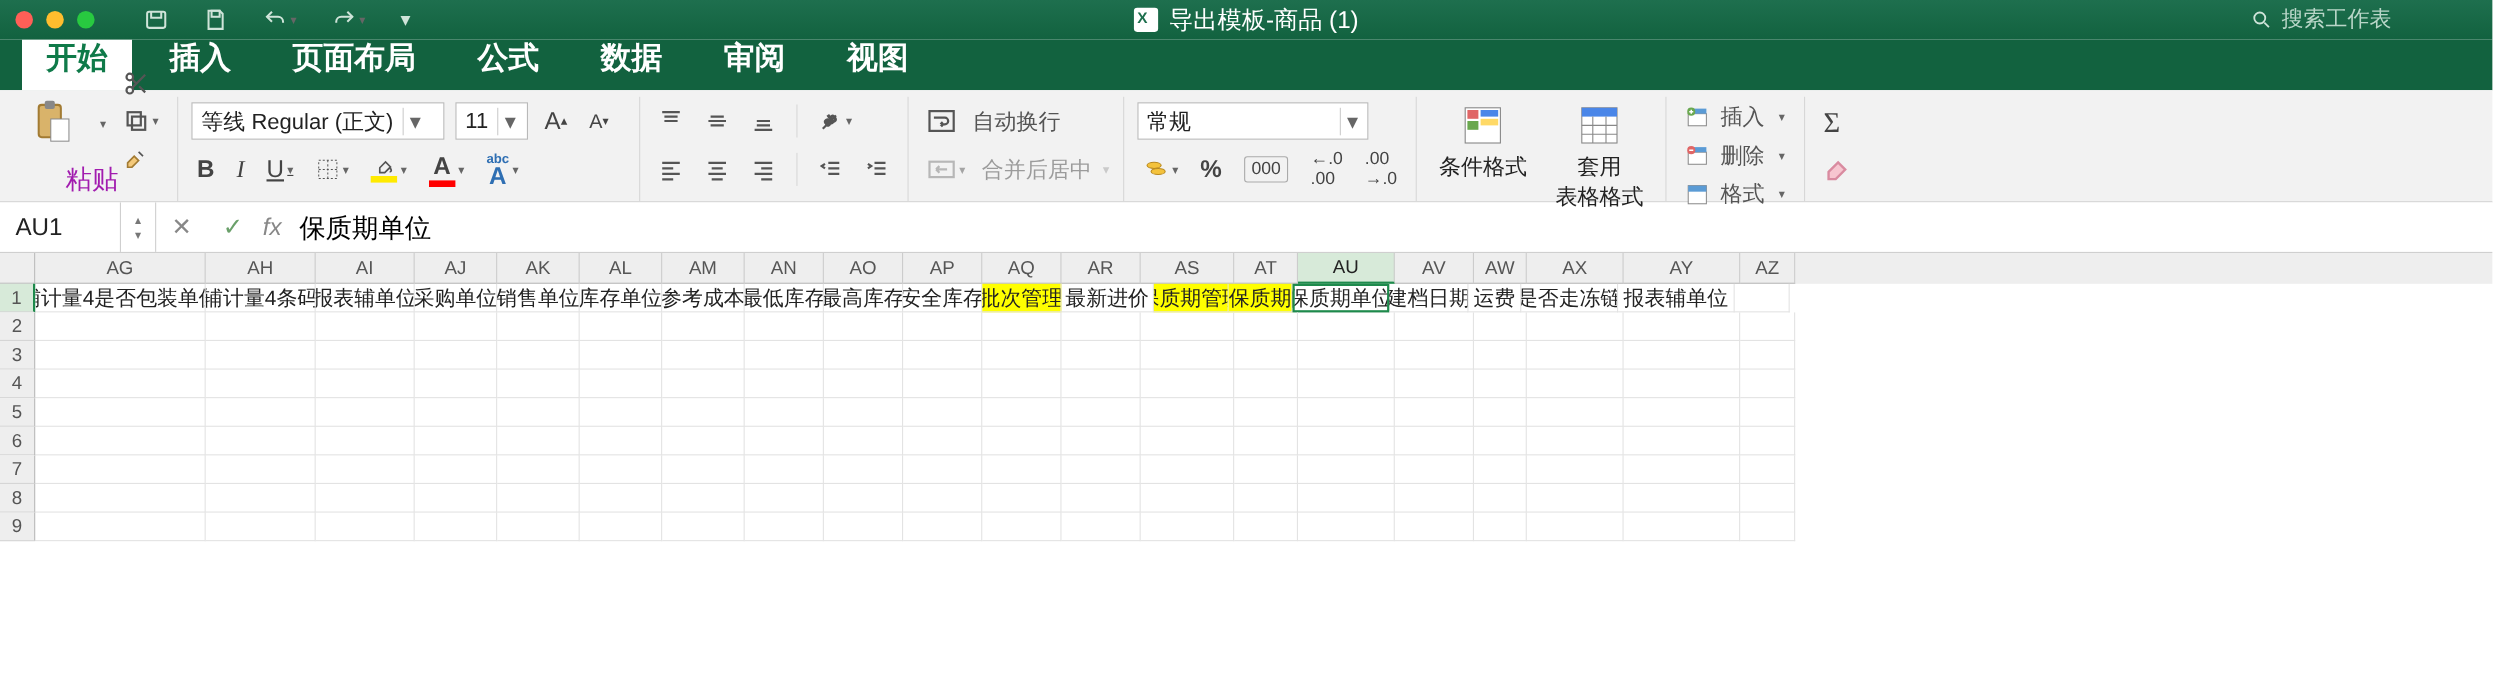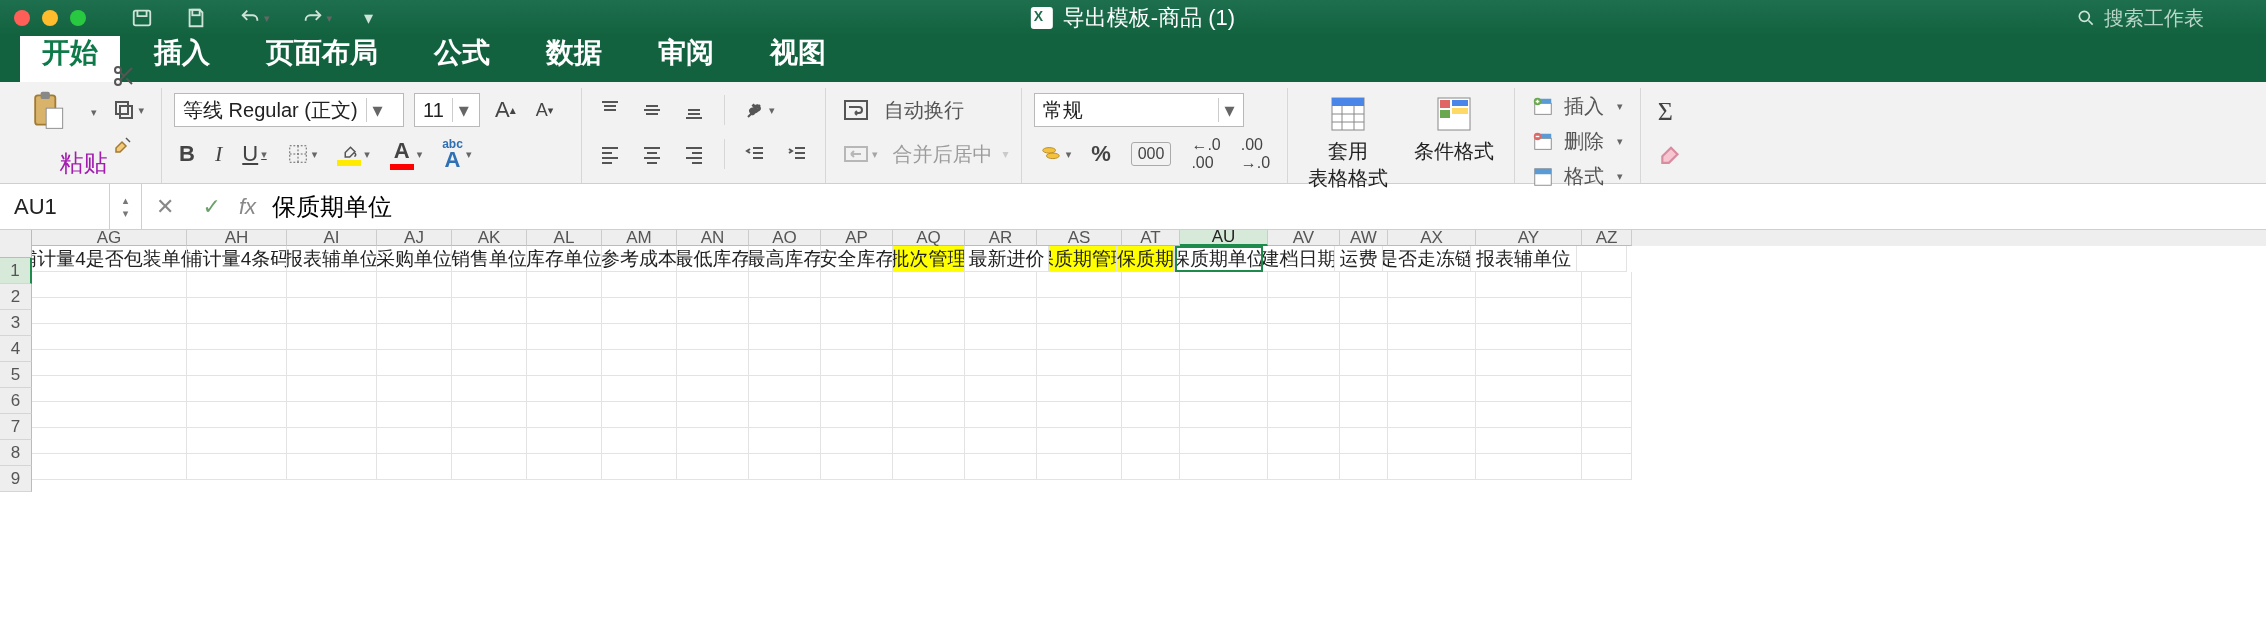--- a/index.html
+++ b/index.html
@@ -8,21 +8,21 @@
   
   .titlebar { height: 36px; background: linear-gradient(#1e6f4e,#12623f); display:flex; align-items:center; color:#fff; position:relative; }
   .traffic { display:flex; gap:12px; padding-left:14px; }
   .tl { width:16px; height:16px; border-radius:50%; }
   .tl.red{background:#ff5f57;} .tl.yel{background:#ffbd2e;} .tl.grn{background:#28c940;}
   .qat { display:flex; gap:22px; margin-left:40px; align-items:center; }
   .qat svg, .qat .glyph { color:#cfe4d9; }
   .title-center { position:absolute; left:50%; transform:translateX(-50%); display:flex; align-items:center; gap:10px; font-size:22px; }
   .title-center .xls { width:22px;height:22px;background:#fff;border-radius:3px;position:relative;}
   .title-center .xls::after{content:"X";position:absolute;left:3px;top:1px;color:#1e6f4e;font-weight:bold;font-size:14px;}
-  .search-right{ position:absolute; right:2px; display:flex; align-items:center;gap:8px; color:#cfe4d9; font-size:20px;}
+  .search-right{ position:absolute; right:32px; display:flex; align-items:center;gap:8px; color:#cfe4d9; font-size:20px;}
   .search-right input{ background:transparent;border:none;color:#cfe4d9;font-size:20px;width:160px;outline:none;}
   .search-right input::placeholder{color:#b9d6c8;}
 
   
   .tabs { height:46px; background:#12623f; display:flex; align-items:flex-end; padding-left:20px; gap:12px;}
   .tab { padding:10px 22px 10px; color:#fff; font-size:28px; font-weight:600; cursor:pointer; border-radius:4px 4px 0 0;}
   .tab.active { background:#fff; color:#0f7a49; }
 
   
   .ribbon { height:102px; background:#f2f2f2; border-bottom:1px solid #cfcfcf; display:flex; align-items:stretch; padding:6px 6px 0 6px; gap:0;}
@@ -50,21 +50,21 @@
   .namebox { width:110px; height:100%; border-right:1px solid #cfcfcf; display:flex; align-items:center; padding-left:14px; font-size:22px;}
   .namebox-dd{ width:32px; display:flex; flex-direction:column; align-items:center; border-right:1px solid #cfcfcf; height:100%; justify-content:center; gap:-4px; color:#777;}
   .fx-btn { padding:0 14px; color:#888; font-size:22px; cursor:pointer;}
   .fx-btn.check{color:#6aa06a;}
   .fx-lbl{ font-style:italic; color:#888; padding:0 10px 0 4px; font-size:22px;}
   .formula-input{ flex:1; border:none; outline:none; font-size:24px; padding-left:6px;}
 
   
   .grid { position:relative; }
   .corner { position:absolute; left:0; top:0; width:32px; height:28px; background:#eee; border-right:1px solid #bbb; border-bottom:1px solid #bbb;}
-  .colhdrs { display:flex; margin-left:32px; height:16px; background:#eee; }
+  .colhdrs { display:flex; margin-left:32px; height:28px; background:#eee; }
   .ch { border-right:1px solid #ccc; border-bottom:1px solid #bbb; text-align:center; font-size:17px; color:#555; display:flex; align-items:center; justify-content:center; }
   .ch.sel { background:#d7ead9; border-bottom:2px solid #1e8a4c; color:#222;}
   .rowhdrs { position:absolute; left:0; top:28px; width:32px;}
   .rh { height:26px; border-bottom:1px solid #d5d5d5; border-right:1px solid #bbb; background:#eee; text-align:center; font-size:17px; color:#555; display:flex; align-items:center; justify-content:center;}
   .rh.sel { background:#d7ead9; border-right:2px solid #1e8a4c;}
   .cells { margin-left:32px; }
   .crow { display:flex; height:26px;}
   .cell { border-right:1px solid #e3e3e3; border-bottom:1px solid #e3e3e3; overflow:hidden; white-space:nowrap; display:flex; align-items:center; justify-content:center; font-size:19px; padding:0 2px;}
   .cell.hl { background:#ffff00;}
   .cell.selring { outline:2px solid #1e8a4c; outline-offset:-2px; }
@@ -308,35 +308,35 @@
       <span class="btn" style="font-size:16px;">←.0<br>.00</span>
       <span class="btn" style="font-size:16px;">.00<br>→.0</span>
     </div>
   </div>
 
   <div class="group">
     <div class="row" style="height:88px; align-items:flex-start; padding-top:4px;">
       <div class="bigbtn">
         <svg width="40" height="40" viewBox="0 0 40 40">
             <rect x="4" y="4" width="32" height="32" fill="#fff" stroke="#888"></rect>
-            <rect x="4" y="4" width="32" height="8" fill="#4a86e8"></rect>
-            <path d="M4 20h32M4 28h32M14 12v24M26 12v24" stroke="#888"></path>
-          </svg>
-        <span style="white-space:pre-line;text-align:center;">套用
-表格格式</span>
-      </div>
-      <div class="bigbtn">
-        <svg width="40" height="40" viewBox="0 0 40 40">
-            <rect x="4" y="4" width="32" height="32" fill="#fff" stroke="#888"></rect>
             <rect x="6" y="6" width="10" height="8" fill="#e06666"></rect>
             <rect x="6" y="16" width="10" height="8" fill="#6aa84f"></rect>
             <rect x="18" y="6" width="16" height="6" fill="#4a86e8"></rect>
             <rect x="18" y="14" width="16" height="6" fill="#ffd966"></rect>
           </svg>
         <span>条件格式</span>
+      </div>
+      <div class="bigbtn">
+        <svg width="40" height="40" viewBox="0 0 40 40">
+            <rect x="4" y="4" width="32" height="32" fill="#fff" stroke="#888"></rect>
+            <rect x="4" y="4" width="32" height="8" fill="#4a86e8"></rect>
+            <path d="M4 20h32M4 28h32M14 12v24M26 12v24" stroke="#888"></path>
+          </svg>
+        <span style="white-space:pre-line;text-align:center;">套用
+表格格式</span>
       </div>
     </div>
   </div>
 
   <div class="group" style="min-width:120px;">
     <div class="stack" style="gap:2px;padding-top:2px;">
       <div class="icon-txt btn small-dd">
         <svg width="22" height="22" viewBox="0 0 24 24">
             <rect x="3" y="8" width="18" height="12" fill="#fff" stroke="#888"></rect>
             <rect x="3" y="3" width="18" height="5" fill="#5b9bd5"></rect>

